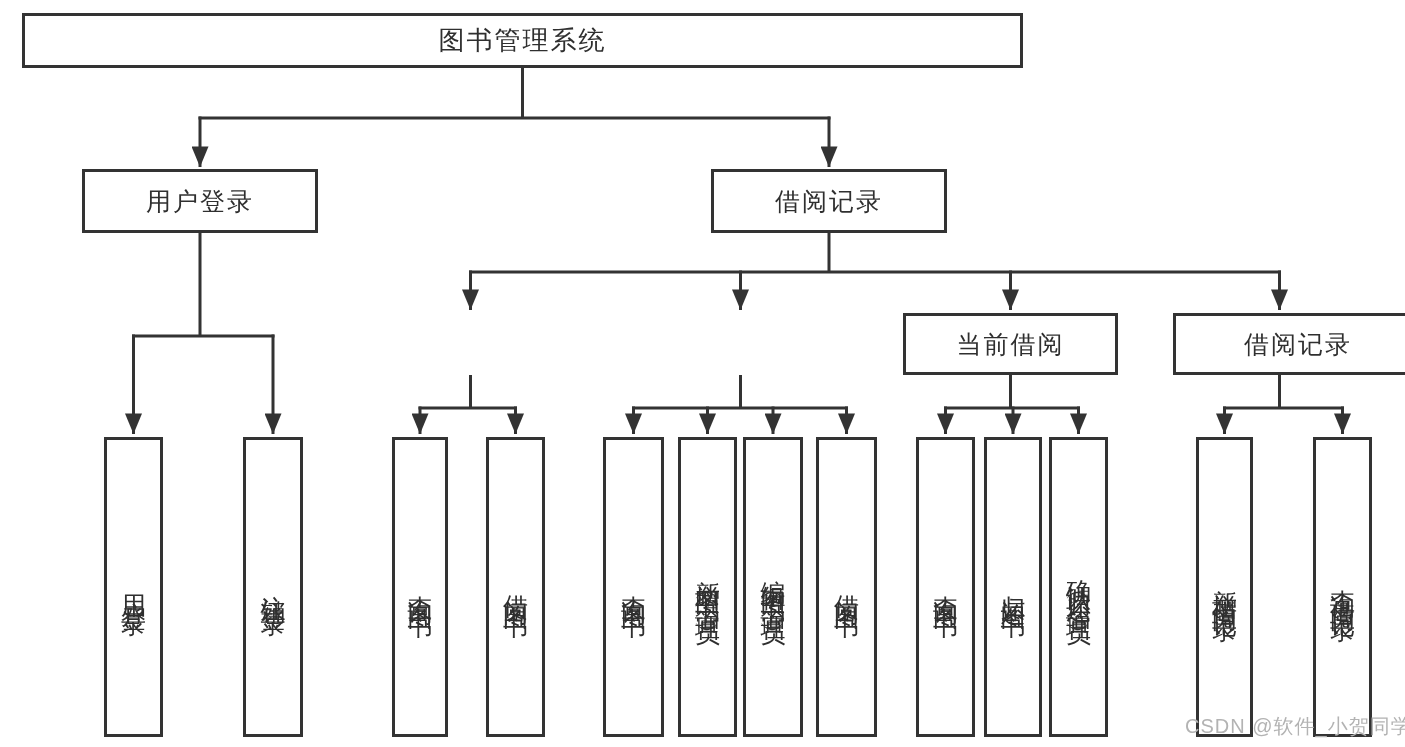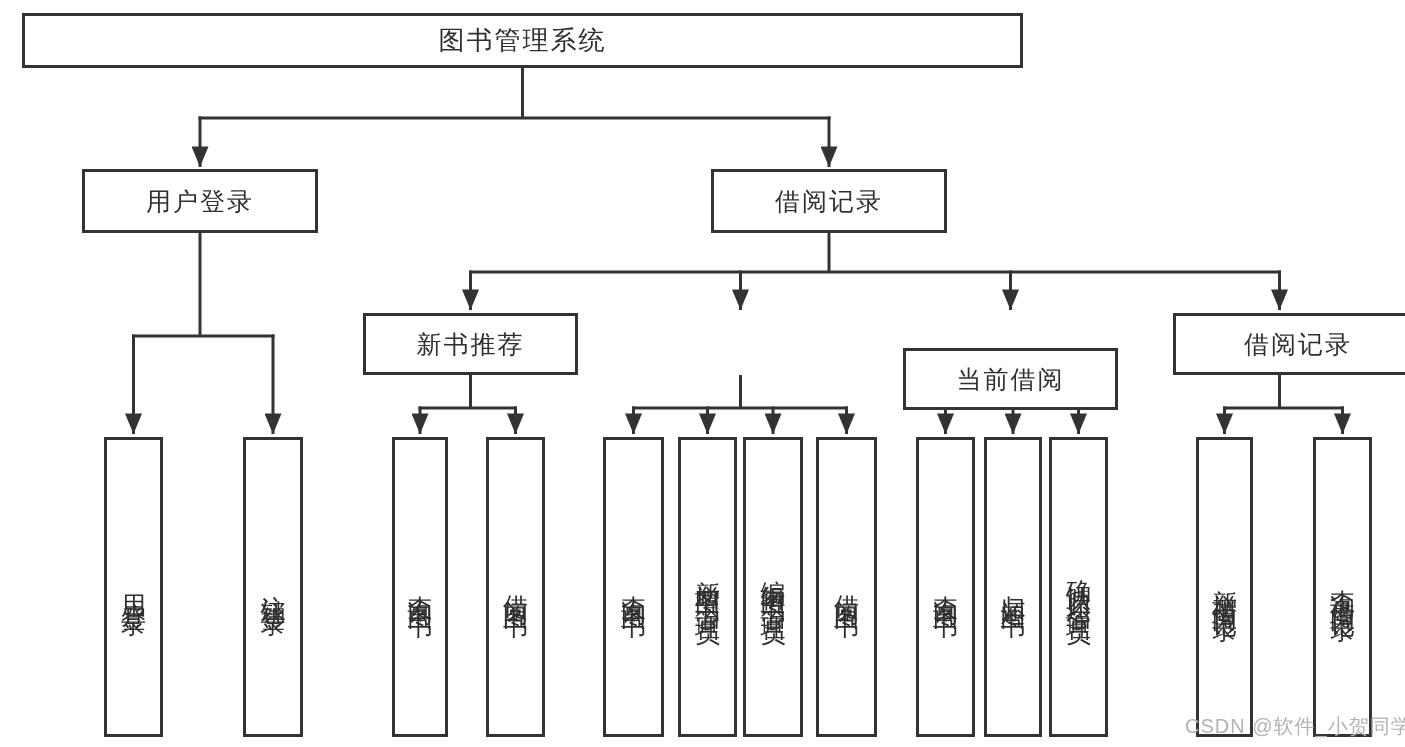--- a/index.html
+++ b/index.html
@@ -30,21 +30,21 @@
     font-size:25px;
     line-height:1;
     letter-spacing:6px;
   }
   
   #n-root        {left:22px;  top:13px;  width:1001px;height:55px;}
   #n-user-login  {left:82px;  top:169px; width:236px; height:64px;}
   #n-book-mgmt   {left:711px; top:169px; width:236px; height:64px;}
   #n-new-book    {left:363px; top:313px; width:215px; height:62px;}
   #n-book-borrow {left:633px; top:313px; width:215px; height:62px;}
-  #n-cur-borrow  {left:903px; top:313px; width:215px; height:62px;margin-top:35px;}
+  #n-cur-borrow  {left:903px; top:313px; width:215px; height:62px;}
   #n-rec-borrow  {left:1173px;top:313px; width:250px; height:62px;align-items:center;}
   .leaf{top:437px;height:300px;}
   #l-1 {left:104px; width:59px;}
   #l-2 {left:243px; width:60px;}
   #l-3 {left:392px; width:56px;}
   #l-4 {left:486px; width:59px;}
   #l-5 {left:603px; width:61px;}
   #l-6 {left:678px; width:59px;}
   #l-7 {left:743px; width:60px;}
   #l-8 {left:816px; width:61px;}
@@ -116,23 +116,20 @@
     <span class="hlabel">图书管理系统</span>
   </div>
 
   <div class="node" id="n-user-login">
     <span class="hlabel">用户登录</span>
   </div>
   <div class="node" id="n-book-mgmt">
     <span class="hlabel">借阅记录</span>
   </div>
 
-  <div class="node" id="n-new-book">
-    <span class="hlabel">新书推荐</span>
-  </div>
   <div class="node" id="n-cur-borrow">
     <span class="hlabel">当前借阅</span>
   </div>
   <div class="node" id="n-rec-borrow">
     <span class="hlabel">借阅记录</span>
   </div>
 
   <div class="node leaf" id="l-1">
     <span>用户登录</span>
   </div>

